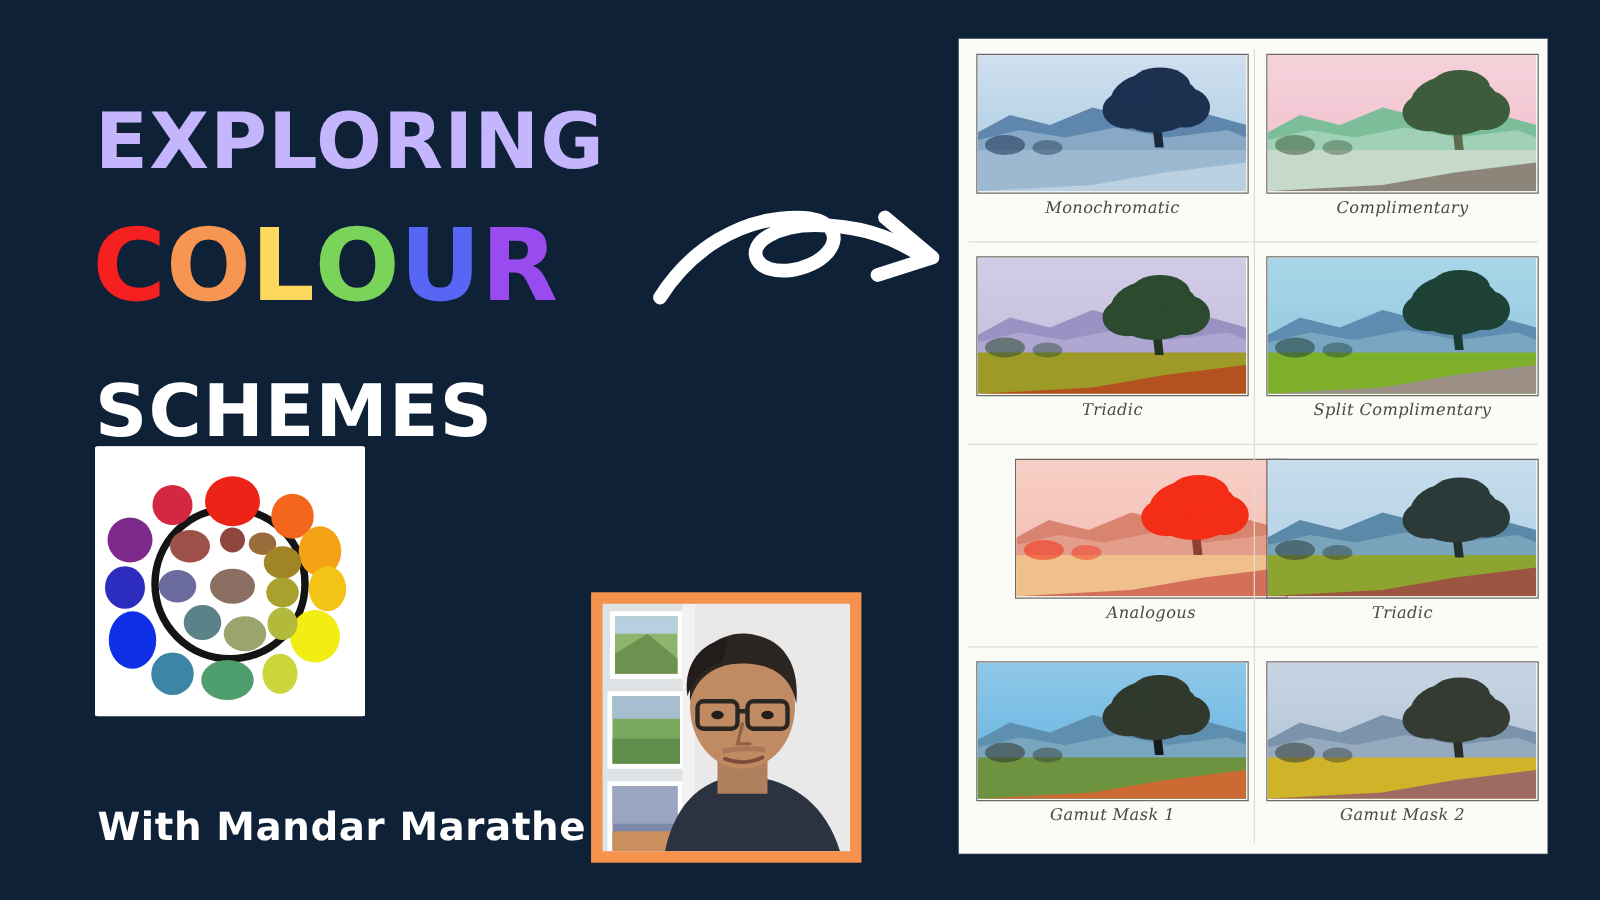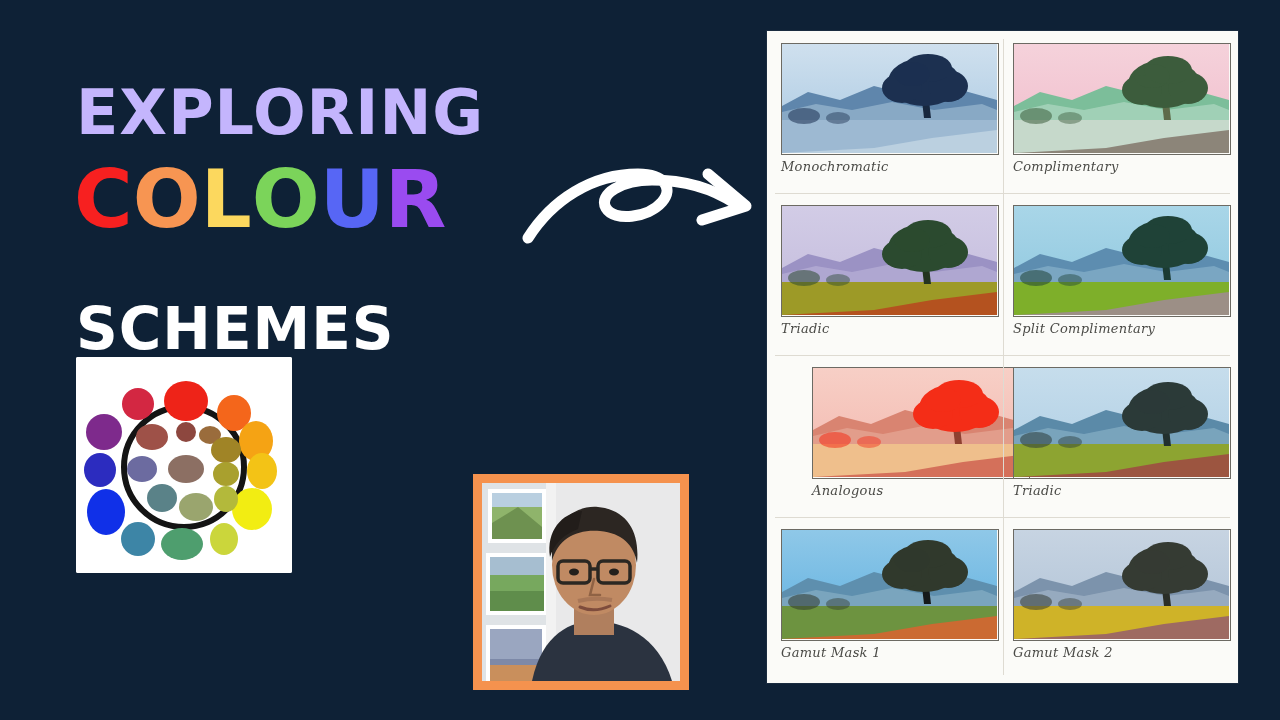--- a/index.html
+++ b/index.html
@@ -14,21 +14,21 @@
   
   .left{position:absolute;left:0;top:0;width:760px;height:720px;}
 
   .title-1{
     position:absolute;left:76px;top:82px;
     font-size:62px;font-weight:bold;letter-spacing:1px;
     color:#c4b5fd;line-height:1;
     font-family:"DejaVu Sans","Liberation Sans",sans-serif;
   }
   .title-colour{
-    position:absolute;left:74px;top:160px;
+    position:absolute;left:74px;top:173px;
     font-size:80px;font-weight:bold;letter-spacing:0px;
     line-height:1;white-space:nowrap;
     font-family:"DejaVu Sans","Liberation Sans",sans-serif;
   }
   .title-colour span{display:inline-block;}
   .title-3{
     position:absolute;left:76px;top:262px;
     font-size:58px;font-weight:bold;letter-spacing:1px;
     color:#ffffff;line-height:1;
     font-family:"DejaVu Sans","Liberation Sans",sans-serif;
@@ -72,21 +72,21 @@
   .cell{
     position:absolute;width:218px;height:150px;
   }
   .swatch{
     position:absolute;left:0;top:0;width:100%;height:112px;
     border:1.5px solid #6c6a63;box-sizing:border-box;overflow:hidden;
   }
   .swatch svg{display:block;}
   .cap{
     position:absolute;left:0;top:116px;width:100%;
-    text-align:left;font-size:13px;color:#4a4a46;
+    text-align:center;font-size:13px;color:#4a4a46;
     font-family:"DejaVu Serif","Liberation Serif",serif;
     font-style:italic;letter-spacing:0.3px;
   }
   .pencil-line{position:absolute;background:#dedbd2;}
 </style>
 </head>
 <body>
 
 <div class="stage">
 
@@ -175,20 +175,21 @@
           <ellipse cx="92" cy="89" rx="5" ry="3.4" fill="#23201c"></ellipse>
           <ellipse cx="132" cy="89" rx="5" ry="3.4" fill="#23201c"></ellipse>
 
           <path d="M112 96 L108 112 L118 112" fill="none" stroke="#8f6244" stroke-width="2.5" stroke-linecap="round"></path>
           <path d="M98 124 Q 112 130 128 123" fill="none" stroke="#7e4c3c" stroke-width="3" stroke-linecap="round"></path>
           <path d="M96 118 Q 112 114 130 117" fill="none" stroke="#9a6b50" stroke-width="4" opacity="0.6"></path>
         </svg>
       </div>
     </div>
 
+    <div class="byline">With Mandar Marathe</div>
   </div>
 
   <div class="sketchpage">
     <div class="grid" id="study-grid">
         <div class="cell" style="left: 14px; top: 12px;">
           <div class="swatch">
   <svg width="215" height="109" viewBox="0 0 215 109" preserveAspectRatio="none">
     <defs>
       <linearGradient id="sky0" x1="0" y1="0" x2="0" y2="1">
         <stop offset="0%" stop-color="#CFE0EE"></stop>

